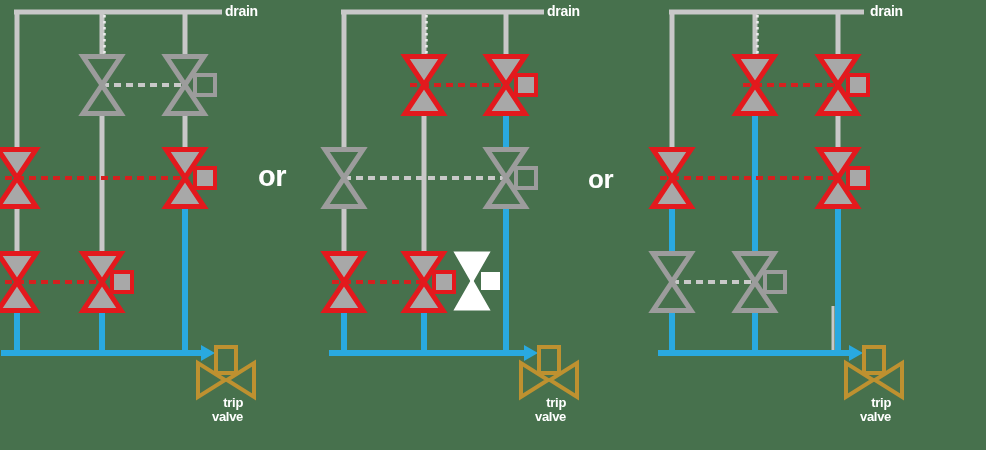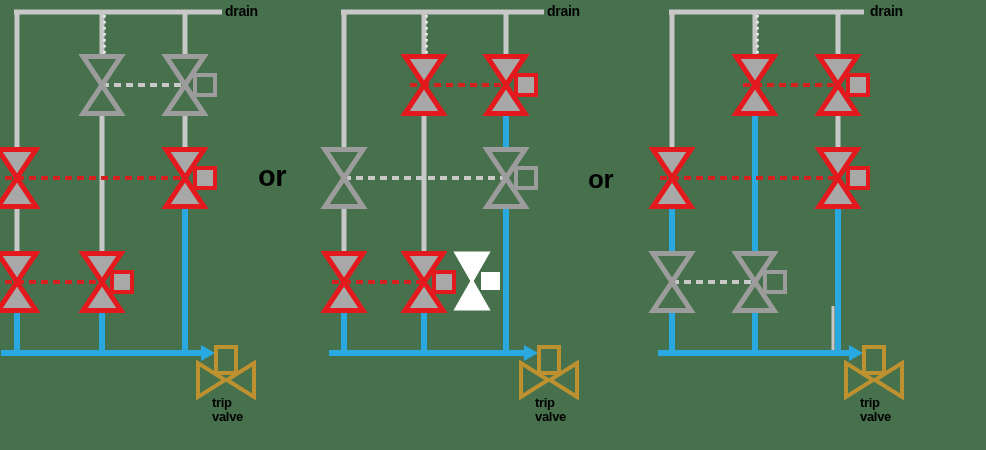--- a/index.html
+++ b/index.html
@@ -1,23 +1,23 @@
 <!DOCTYPE html>
 <html><head>
 <meta charset="utf-8">
 <style>
   html,body{margin:0;padding:0;}
   body{font-family:"Liberation Sans",sans-serif;}
   .canvas{position:relative;width:986px;height:450px;overflow:hidden;}
   .canvas svg{position:absolute;left:0;top:0;}
-  .lbl{position:absolute;color:#000000;font-weight:700;white-space:nowrap;}
+  .lbl{position:absolute;color:#ffffff;font-weight:700;white-space:nowrap;}
   .drain{font-size:14px;letter-spacing:-0.3px;}
   .or{letter-spacing:-0.5px;}
   .trip{font-size:13px;line-height:13.5px;letter-spacing:-0.3px;}
-  .trip span{display:block;}
+  .trip span{display:block;text-align:right;}
 </style>
 </head>
 <body>
 
 <div class="canvas" id="canvas" style="background: rgb(71, 113, 77);">
   <svg id="diagram-svg" width="986" height="450" viewBox="0 0 986 450">
       <g>
         <line x1="14" y1="12" x2="222" y2="12" stroke="#C8C8C8" stroke-width="5"></line>
         <line x1="17" y1="10" x2="17" y2="151" stroke="#C8C8C8" stroke-width="5"></line>
         <line x1="17" y1="206" x2="17" y2="254" stroke="#C8C8C8" stroke-width="5"></line>

